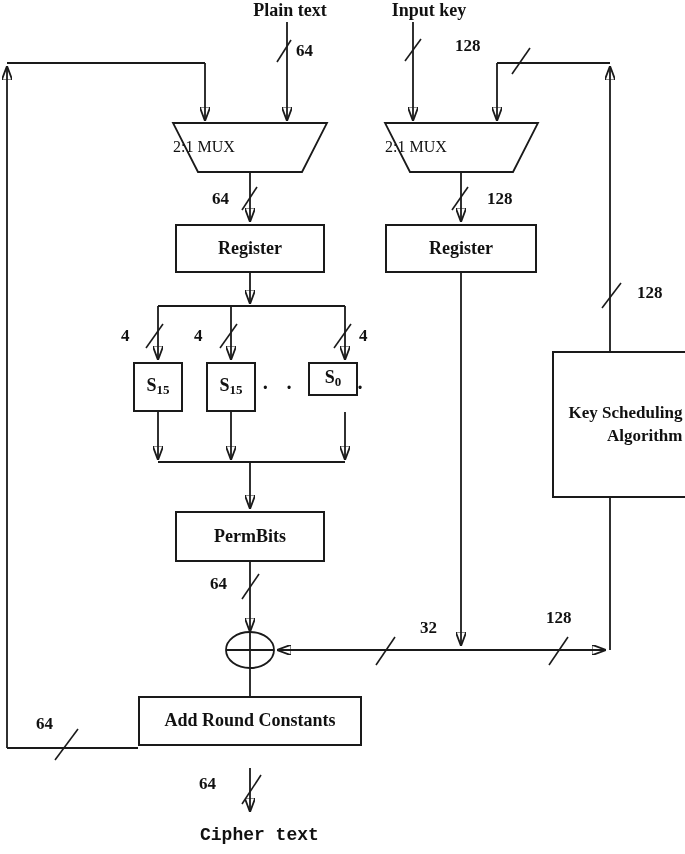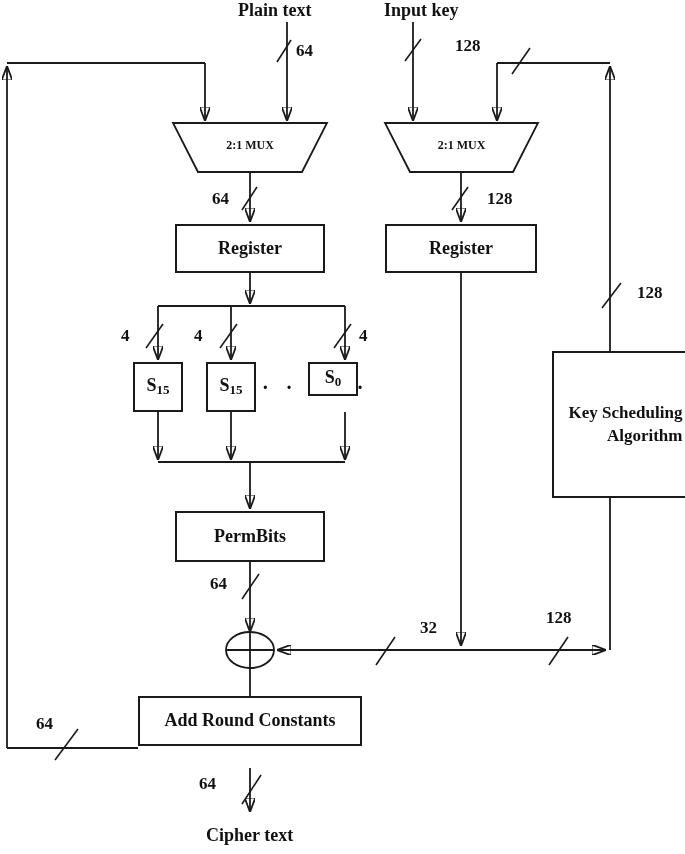--- a/index.html
+++ b/index.html
@@ -12,24 +12,24 @@
     stroke:#1a1a1a;fill:none;
   }
   .wire{stroke-width:1.8;}
   .tick{stroke-width:1.6;}
   .shape{stroke-width:1.8;fill:#ffffff;}
   .box{
     position:absolute;box-sizing:border-box;border:2px solid #1a1a1a;background:#fff;
     display:flex;align-items:center;justify-content:center;text-align:right;
     font-weight:bold;font-size:18px;line-height:1.3;
   }
-  .lbl{position:absolute;font-weight:bold;font-size:18px;white-space:nowrap;}
+  .lbl{position:absolute;font-weight:bold;font-size:18px;text-align:center;white-space:nowrap;}
   .bus{position:absolute;font-weight:bold;font-size:17px;white-space:nowrap;}
   .muxlbl{
-    position:absolute;font-weight:bold;font-size:12px;text-align:center;white-space:nowrap;
+    position:absolute;font-weight:normal;font-size:16px;text-align:left;white-space:nowrap;
   }
   .sbase{font-weight:bold;font-size:18px;}
   .ssub{font-weight:bold;font-size:13px;vertical-align:-0.25em;letter-spacing:0;}
   .dots{position:absolute;font-weight:bold;font-size:20px;letter-spacing:6px;white-space:nowrap;}
 </style>
 </head>
 <body>
 
 <div class="canvas">
 
@@ -101,21 +101,21 @@
       <path class="tick" d="M376,665 L395,637"></path>
       <path class="tick" d="M549,665 L568,637"></path>
       <path class="tick" d="M602,308 L621,283"></path>
       <path class="tick" d="M55,760 L78,729"></path>
       <path class="tick" d="M242,804 L261,775"></path>
     </g>
   </svg>
 
   <div class="lbl" style="left:238px;top:0px;width:104px;">Plain text</div>
   <div class="lbl" style="left:384px;top:0px;width:90px;">Input key</div>
-  <div class="lbl" style="left:206px;top:825px;width:104px;">Cipher text</div>
+  <div class="lbl" style="left:200px;top:825px;width:104px;font-family:Liberation Mono, monospace;">Cipher text</div>
 
   <div class="muxlbl" style="left:173px;top:138px;width:154px;">2:1 MUX</div>
   <div class="muxlbl" style="left:385px;top:138px;width:153px;">2:1 MUX</div>
 
   <div class="box" style="left:175px;top:224px;width:150px;height:49px;">
     <span>Register</span>
   </div>
   <div class="box" style="left:385px;top:224px;width:152px;height:49px;">
     <span>Register</span>
   </div>

